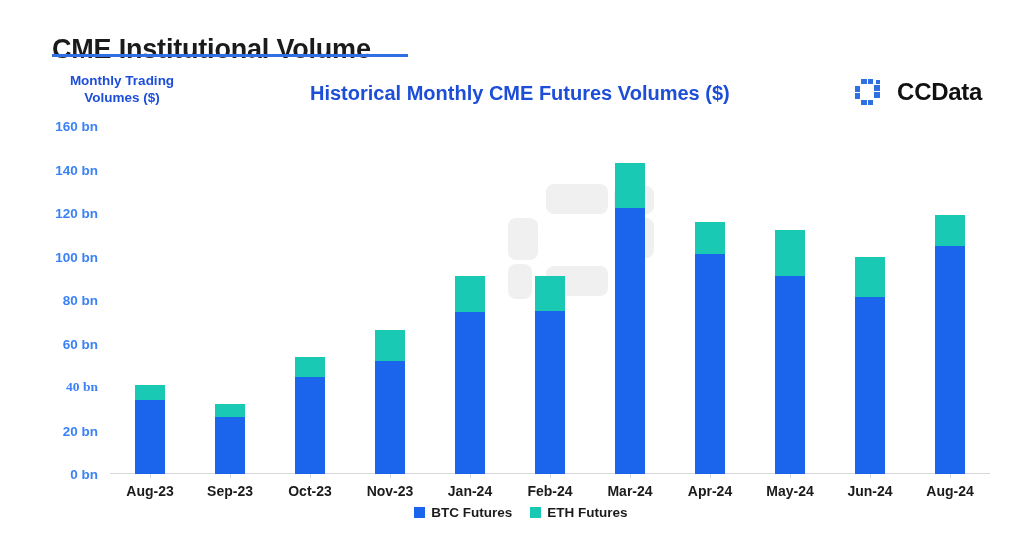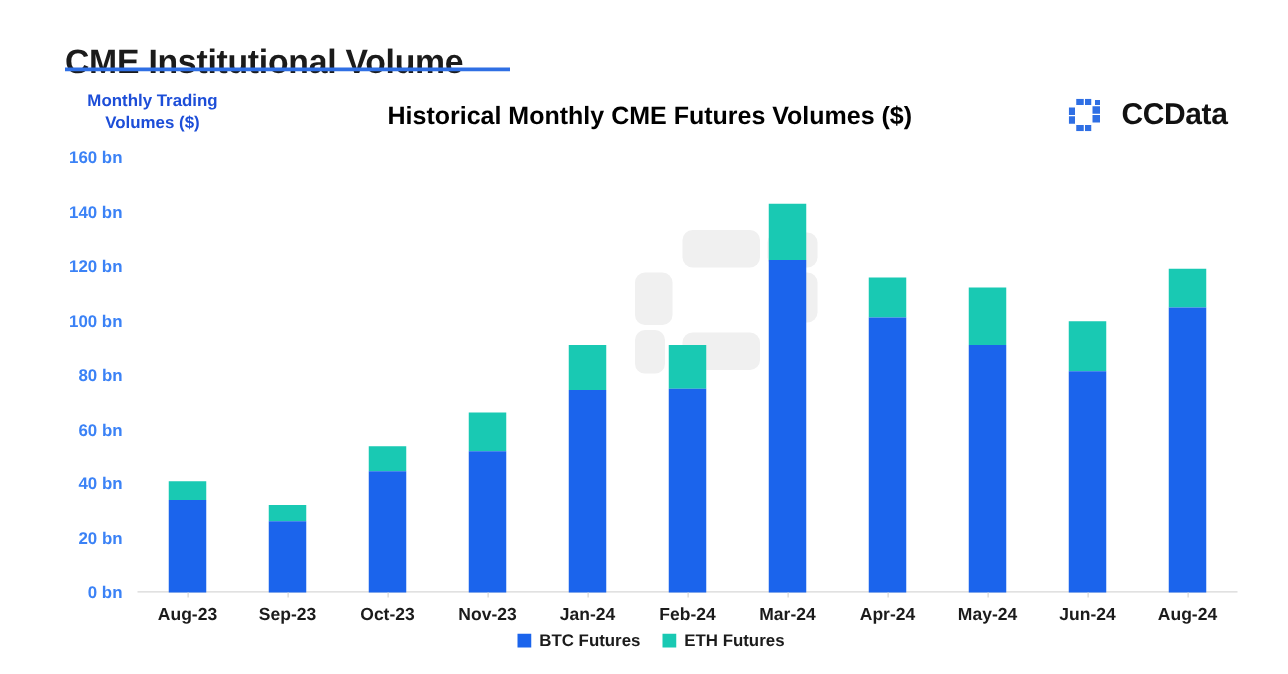--- a/index.html
+++ b/index.html
@@ -22,21 +22,21 @@
   }
 
   .axis-caption{
     position:absolute;left:52px;top:72px;width:140px;
     font-size:13.5px;line-height:17px;font-weight:600;color:#1d4ed8;
     text-align:center;
   }
 
   .chart-title{
     position:absolute;left:310px;top:82px;
-    font-size:20px;font-weight:600;color:#000000;white-space:nowrap;
+    font-size:20px;font-weight:600;color:#1d4ed8;white-space:nowrap;
   }
 
   
   .brand{
     position:absolute;right:48px;top:78px;
     display:flex;align-items:center;gap:12px;
   }
   .brand-mark{width:30px;height:26px;display:block;}
   .brand-name{font-size:24px;font-weight:700;letter-spacing:-0.3px;color:#111;}
 
@@ -134,21 +134,21 @@
         <rect x="112" y="34" width="34" height="40" rx="8"></rect>
         <rect x="0" y="80" width="24" height="35" rx="8"></rect>
         <rect x="38" y="82" width="62" height="30" rx="8"></rect>
       </g>
     </svg>
   </span>
 
   <div id="y-axis">
       <div class="ytick" style="top: 348px;">0 bn</div>
       <div class="ytick" style="top: 304.5px;">20 bn</div>
-      <div class="ytick" style="top: 261px;">40 bn</div>
+      <div class="ytick" style="top: 261px; font-family: Liberation Serif, serif;">40 bn</div>
       <div class="ytick" style="top: 217.5px;">60 bn</div>
       <div class="ytick" style="top: 174px;">80 bn</div>
       <div class="ytick" style="top: 130.5px;">100 bn</div>
       <div class="ytick" style="top: 87px;">120 bn</div>
       <div class="ytick" style="top: 43.5px;">140 bn</div>
       <div class="ytick" style="top: 0px;">160 bn</div>
     </div>
 
   <div class="axis-line"></div>
 

